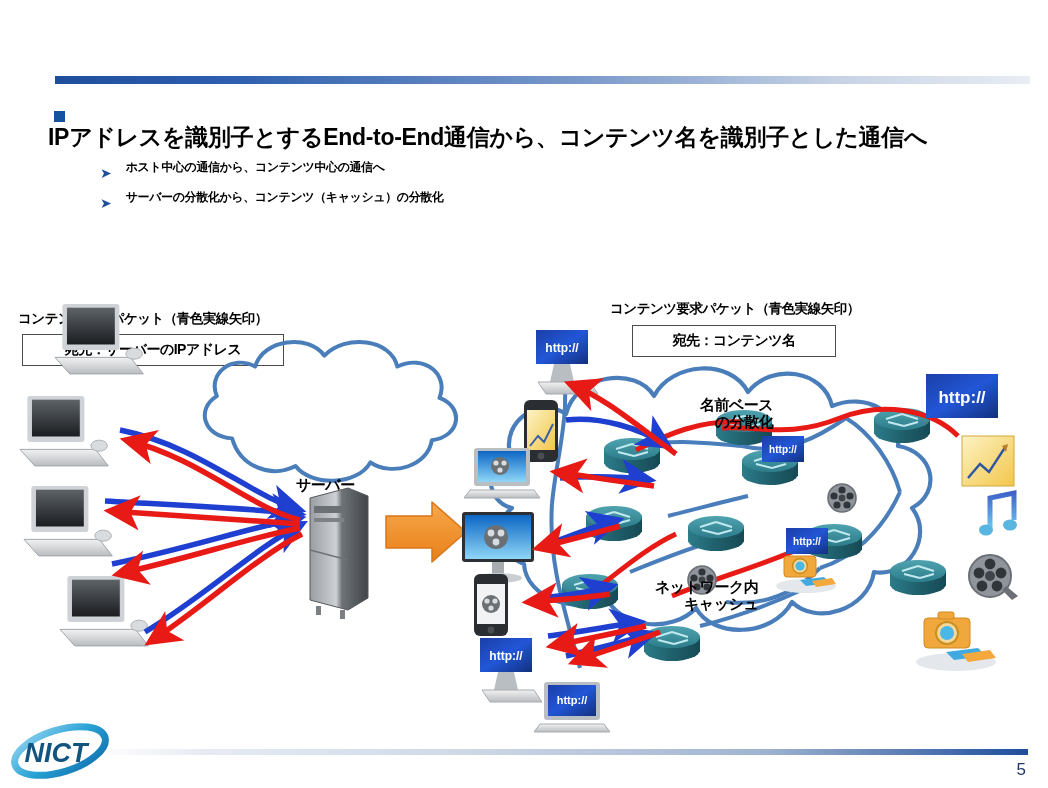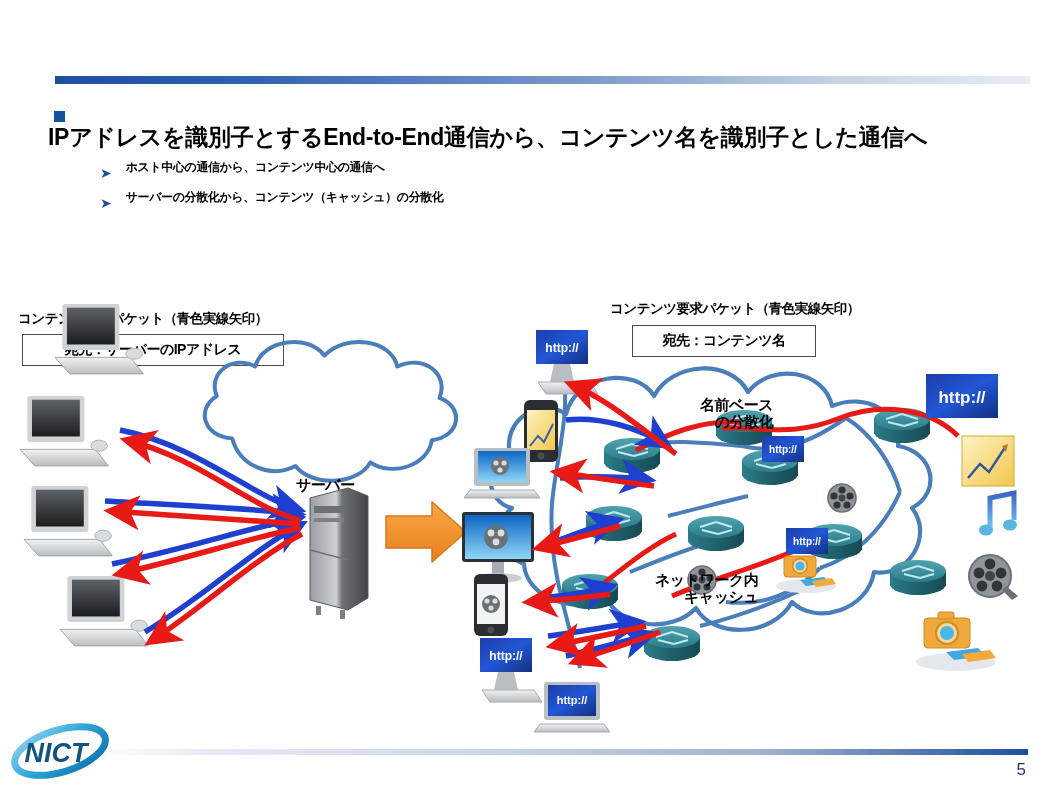--- a/index.html
+++ b/index.html
@@ -102,21 +102,21 @@
     </div>
 
   </div>
 
   <div class="diagram">
 
     <div class="cap" style="left:18px; top:14px;">コンテンツ要求パケット（青色実線矢印）</div>
     <div class="destbox" style="left:22px; top:38px; width:262px; height:32px;">宛先：サーバーのIPアドレス</div>
 
     <div class="cap" style="left:610px; top:4px;">コンテンツ要求パケット（青色実線矢印）</div>
-    <div class="destbox" style="left:632px; top:29px; width:184px; height:32px;">宛先：コンテンツ名</div>
+    <div class="destbox" style="left:632px; top:29px; width:204px; height:32px;">宛先：コンテンツ名</div>
 
     <svg class="svg-layer" viewBox="0 0 1048 440">
       <defs>
 
         <linearGradient id="gScreen" x1="0" y1="0" x2="0" y2="1">
           <stop offset="0" stop-color="#5d6368"></stop>
             <stop offset="1" stop-color="#1b1d20"></stop>
         </linearGradient>
         <linearGradient id="gBase" x1="0" y1="0" x2="0" y2="1">
           <stop offset="0" stop-color="#f2f2f2"></stop>
@@ -467,21 +467,21 @@
       </g>
     </svg>
 
     <div class="diaglabel" style="left:296px; top:172px;margin-top:8px;">サーバー</div>
 
     <div class="diaglabel" style="left:700px; top:100px;">
       <div>名前ベース</div>
       <div>の分散化</div>
     </div>
 
-    <div class="diaglabel" style="left:655px; top:275px;">
+    <div class="diaglabel" style="left:655px; top:282px;">
       <div>ネットワーク内</div>
       <div>キャッシュ</div>
     </div>
   </div>
 
   <div class="footer-rule"></div>
 
   <svg class="logo" viewBox="0 0 108 58">
     <defs>
       <linearGradient id="gRing" x1="0" y1="0" x2="1" y2="1">

